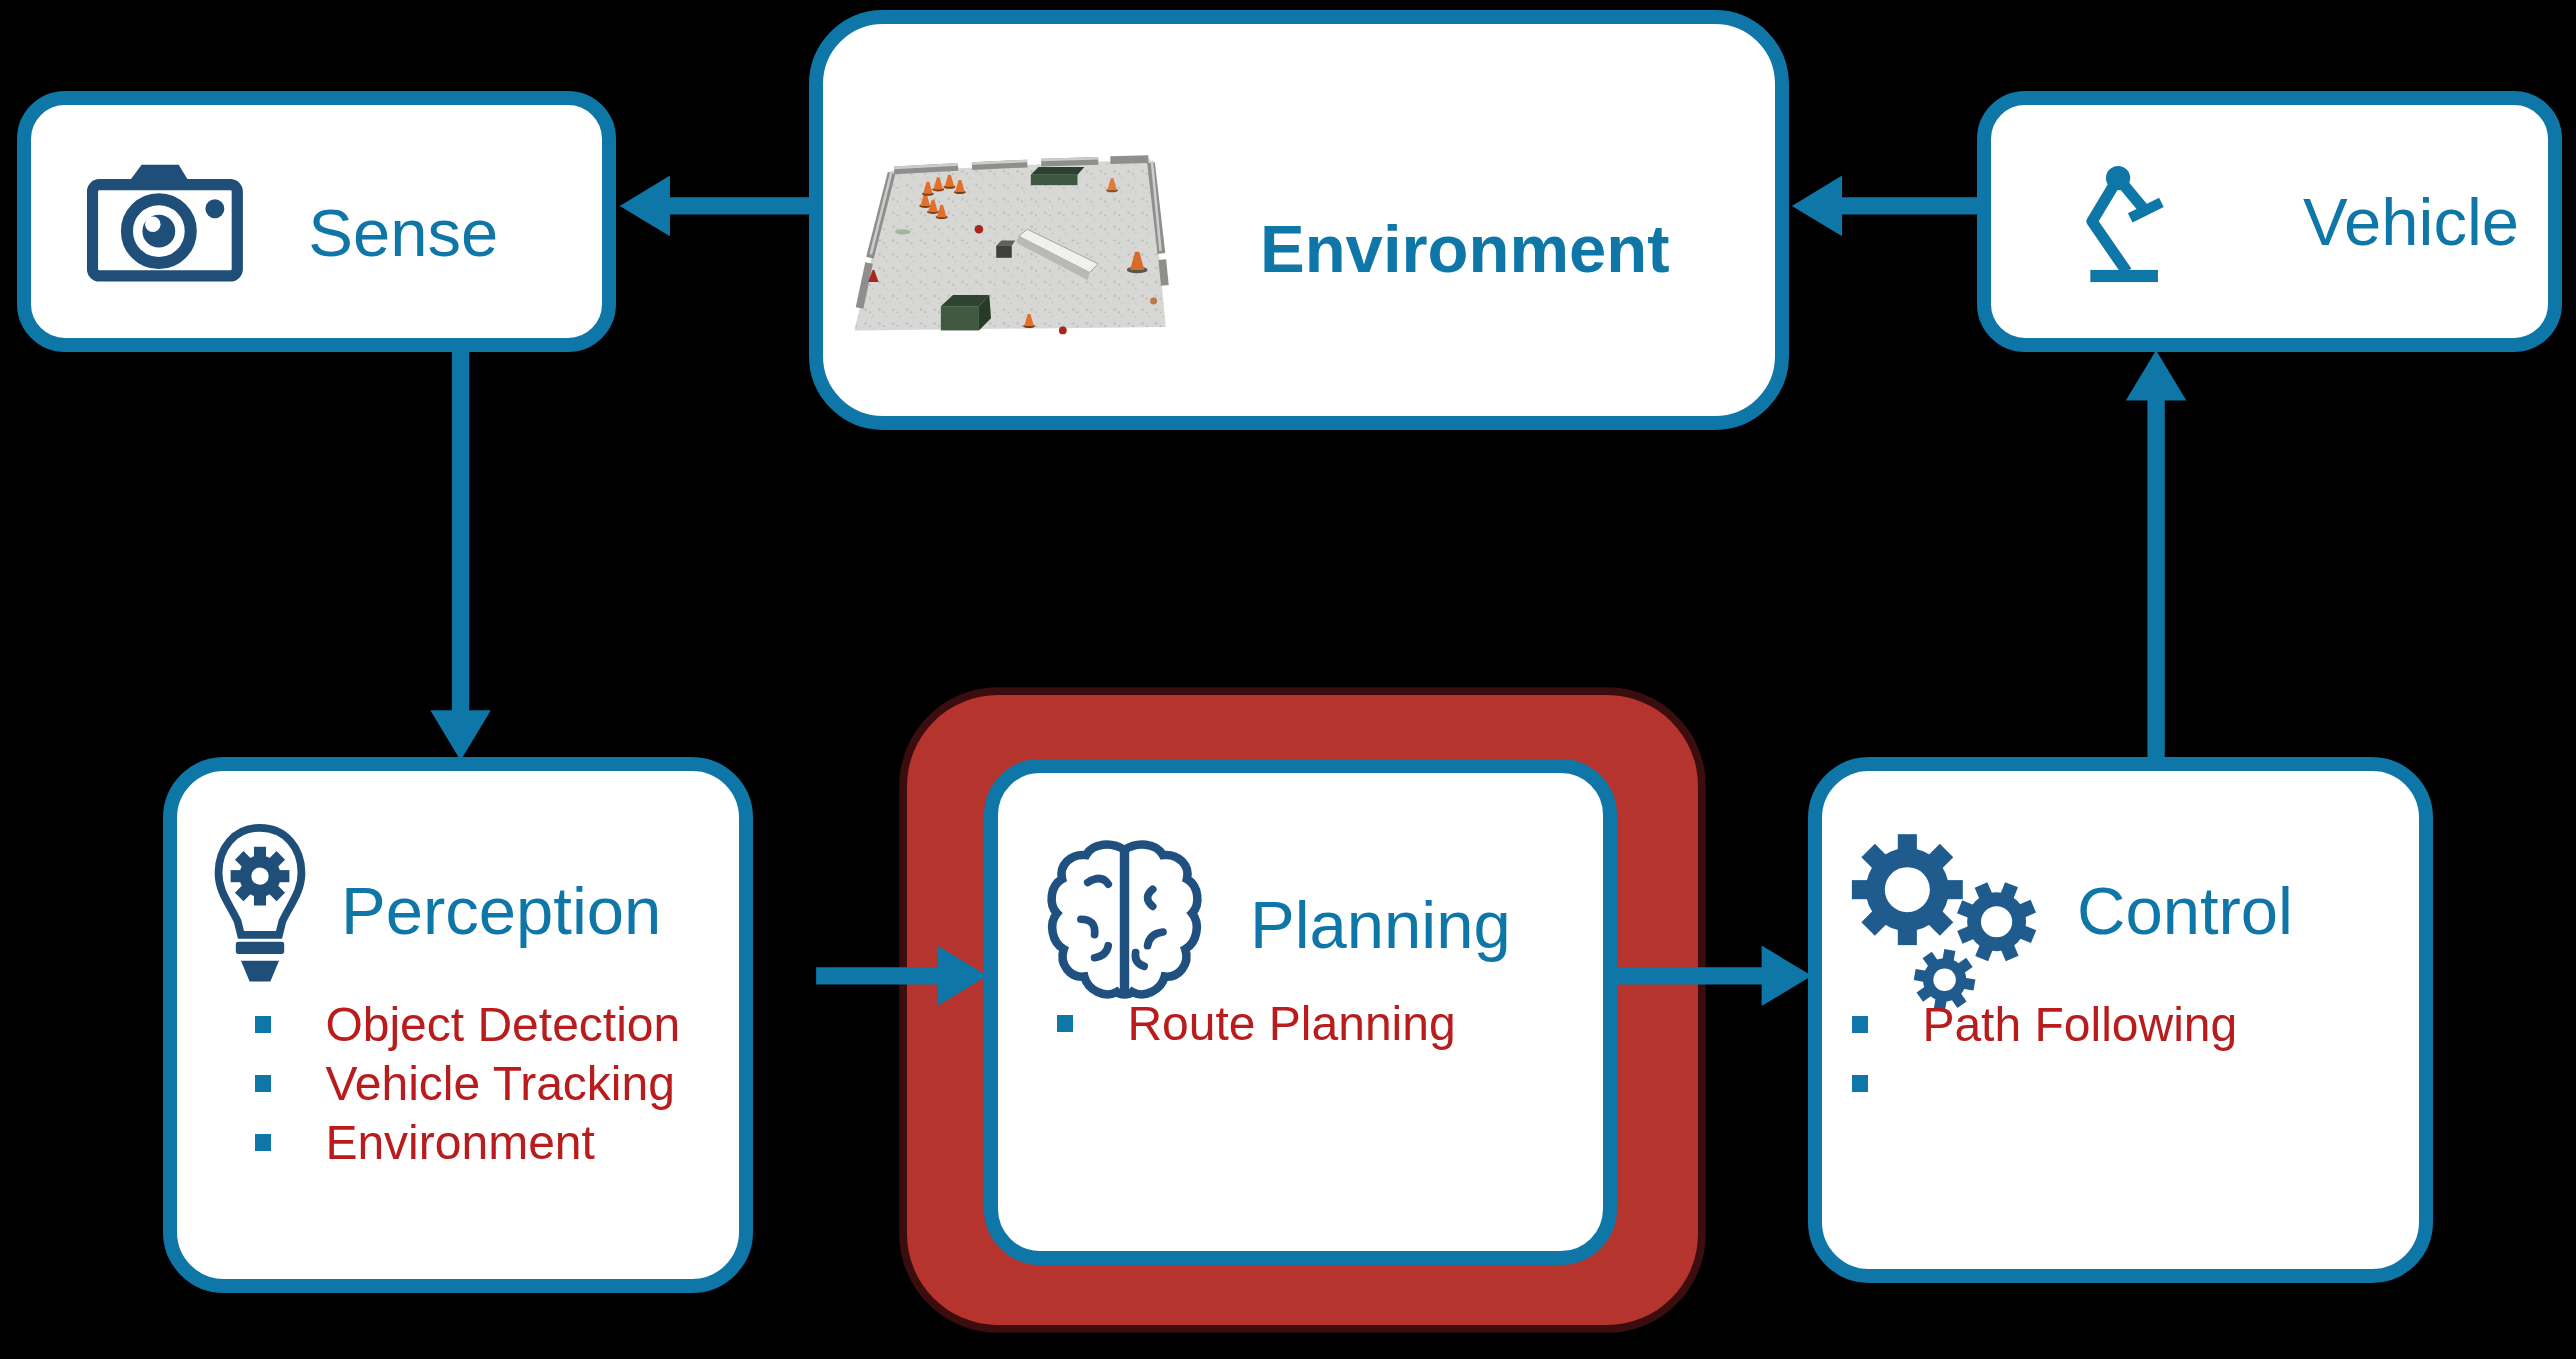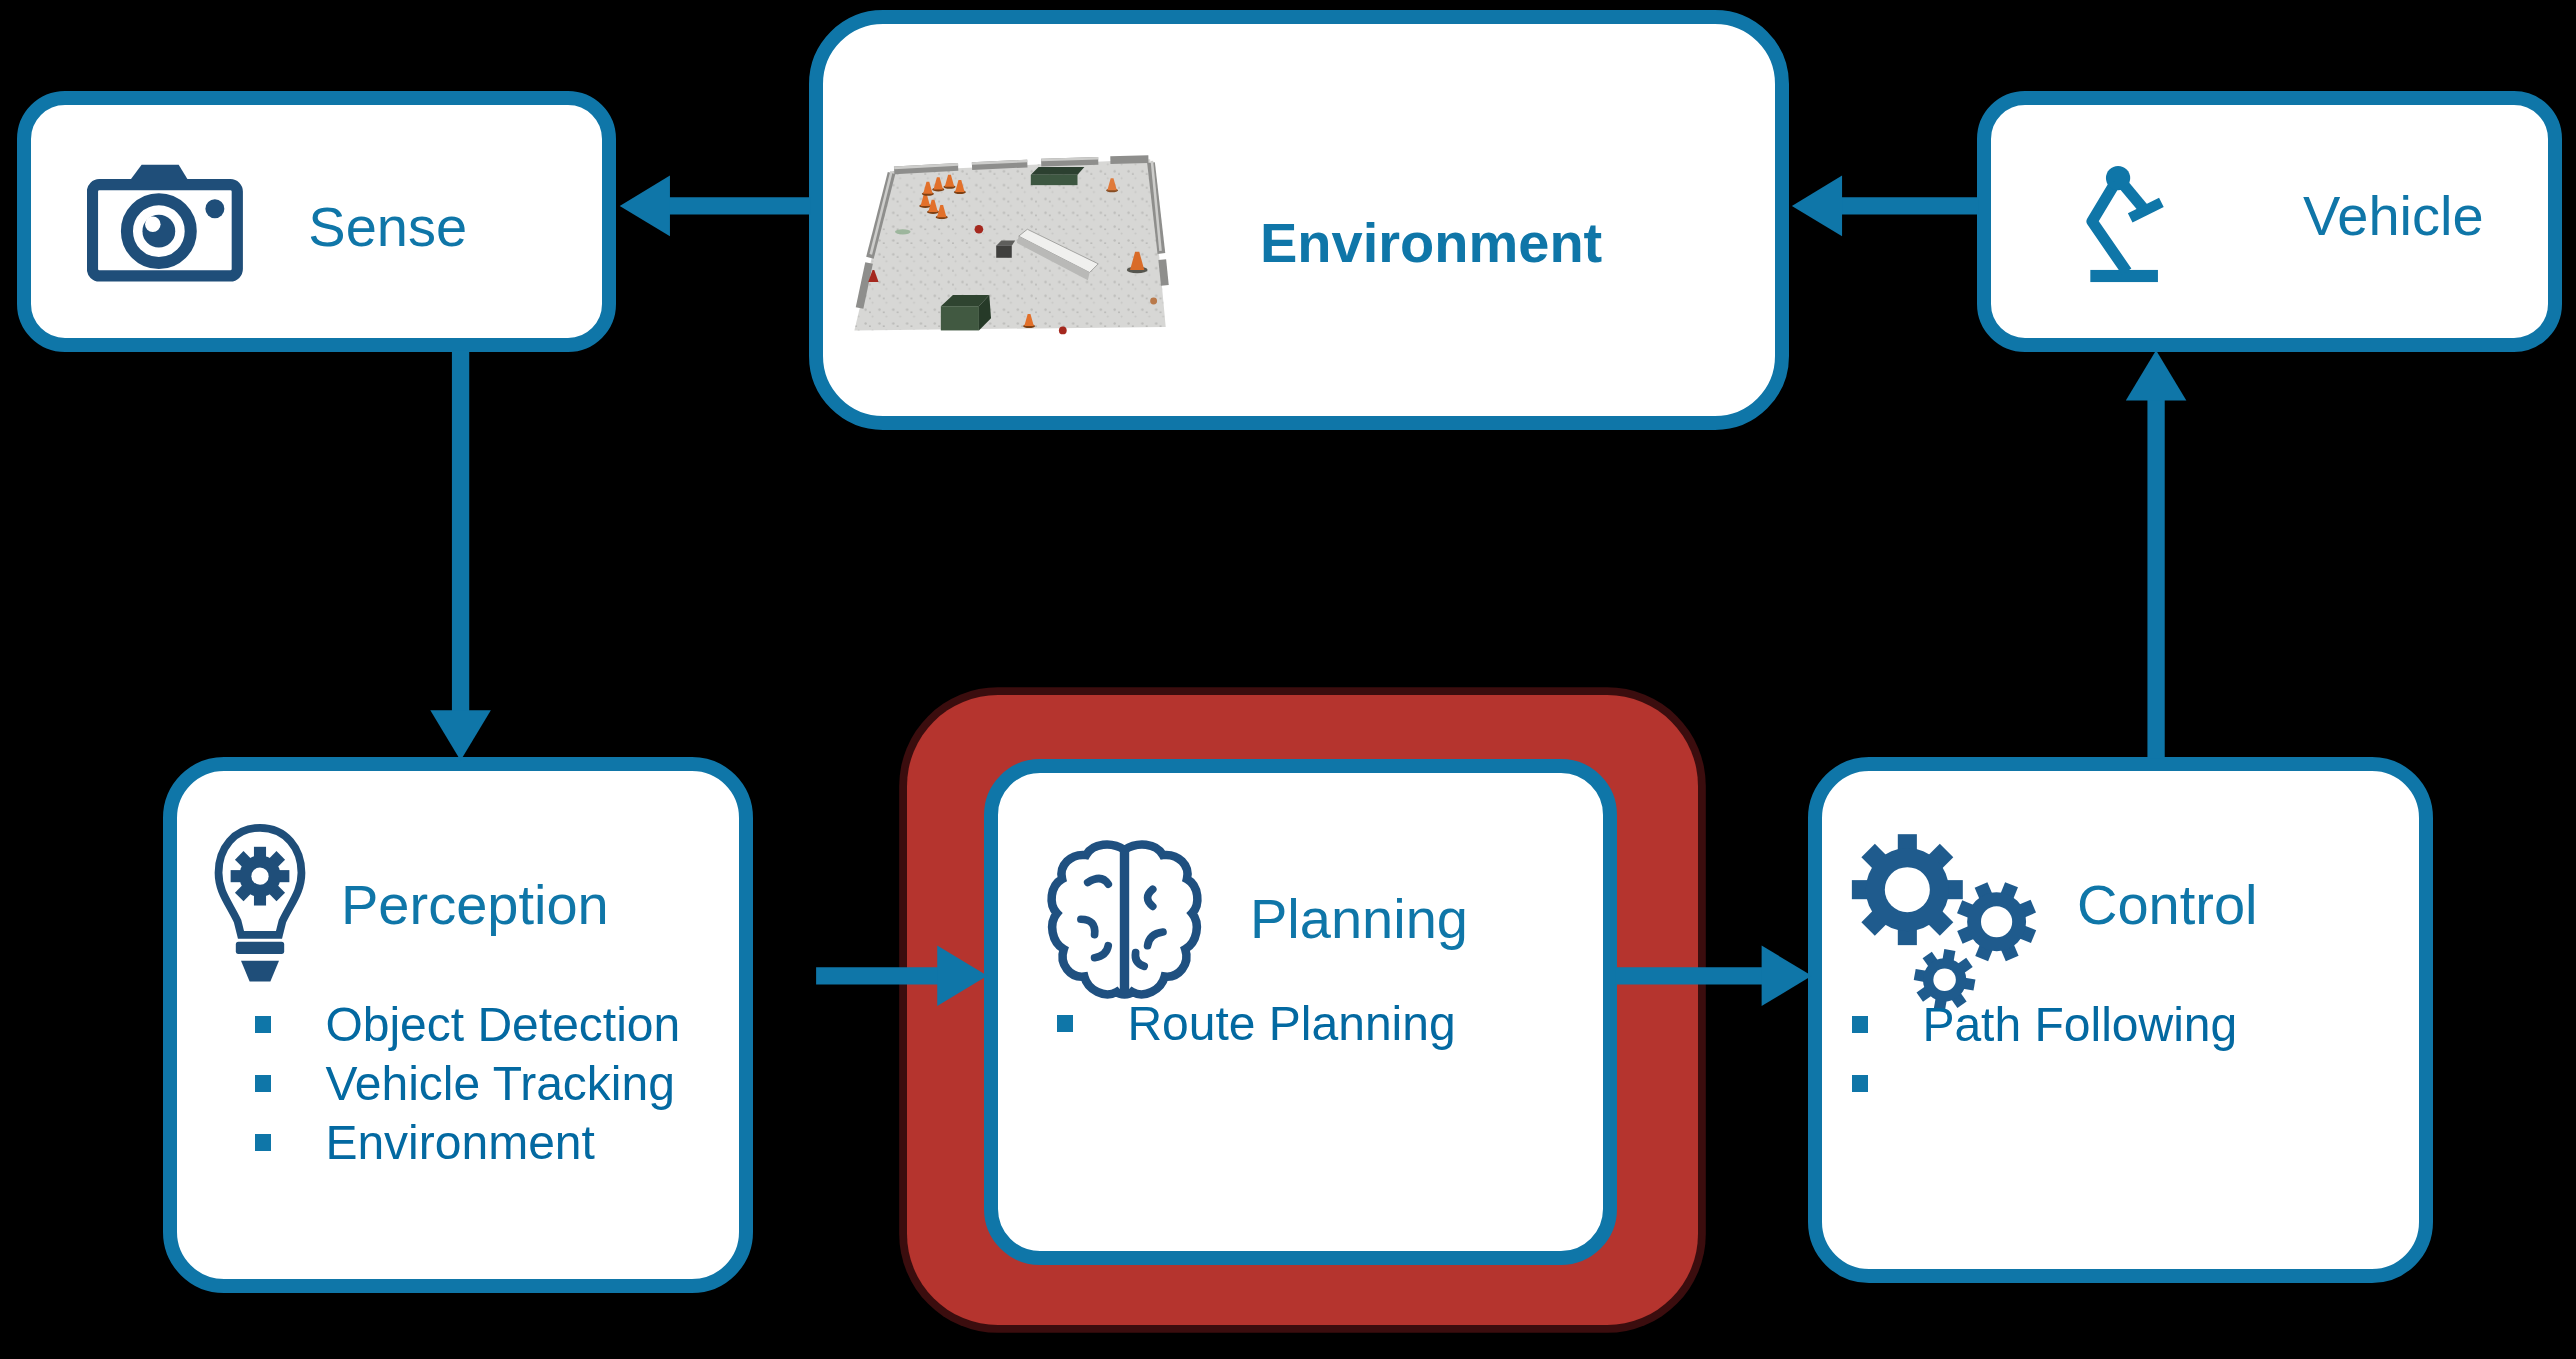--- a/index.html
+++ b/index.html
@@ -1,25 +1,25 @@
 <!DOCTYPE html>
 <html style="font-size:14px"><head>
 <meta charset="utf-8">
 <style>
   html,body{margin:0;padding:0;background:#000;}
   .stage{position:relative;width:2576px;height:1359px;background:#000;overflow:hidden;
          font-family:"Liberation Sans",sans-serif;}
   .node{position:absolute;background:#fff;border:14px solid #0F76A8;box-sizing:border-box;z-index:3;}
   .ring{position:absolute;background:#B5342E;box-shadow:0 0 0 7.8px #3B0D0E;z-index:2;}
-  .label{position:absolute;color:#0F76A8;font-size:56px;white-space:nowrap;z-index:4;}
+  .label{position:absolute;color:#0F76A8;font-size:67px;white-space:nowrap;z-index:4;}
   .icon{position:absolute;z-index:4;}
   .bullets{position:absolute;z-index:4;}
   .brow{display:flex;align-items:center;height:59px;}
   .sq{width:16.4px;height:16.4px;background:#0F76A8;margin-right:54px;flex:none;}
-  .btxt{font-size:48px;color:#0369a1;white-space:nowrap;}
+  .btxt{font-size:48px;color:#b91c1c;white-space:nowrap;}
   svg.arrows{position:absolute;left:0;top:0;z-index:6;pointer-events:none;}
 </style>
 </head>
 <body>
 
 <div class="stage">
 
   <svg class="arrows" width="2576" height="1359" viewBox="0 0 2977 1571">
     <g stroke="#0F76A8" fill="#0F76A8">
       <g>

